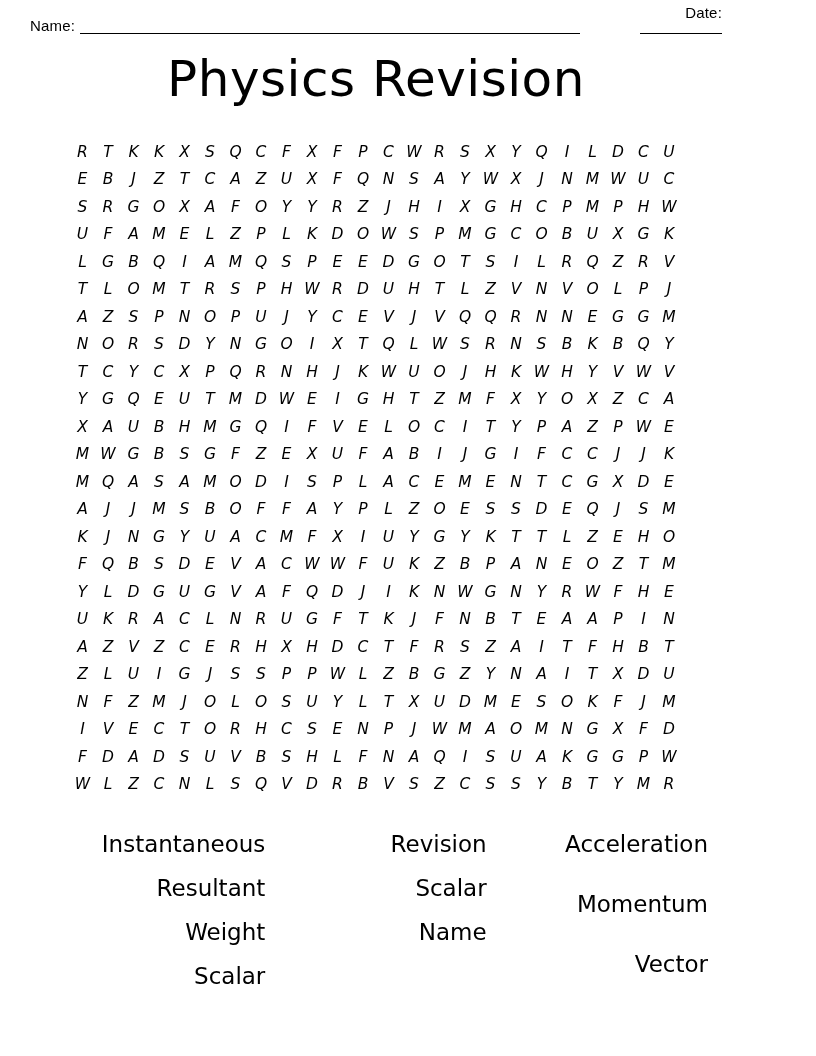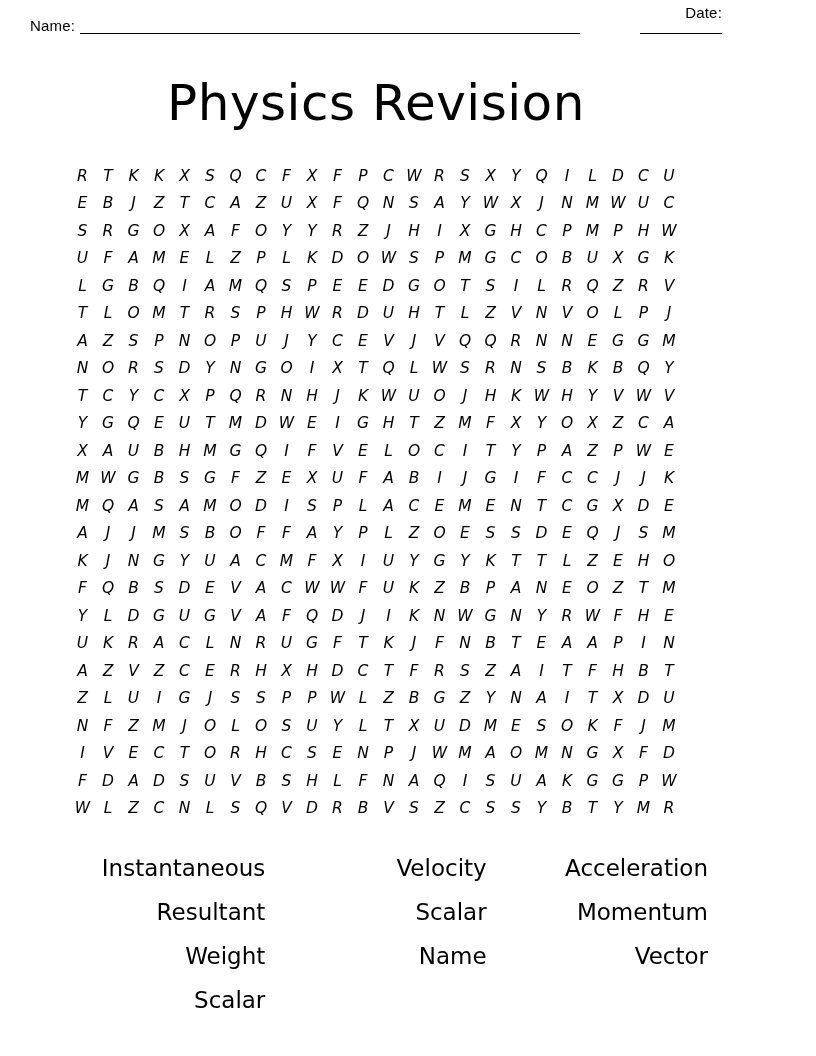--- a/index.html
+++ b/index.html
@@ -63,21 +63,21 @@
     margin-left: 5px;
     height: 12px;
   }
 
   
   .title {
     text-align: center;
     font-size: 50px;
     font-weight: normal;
     letter-spacing: 0.5px;
-    margin: 40px 0 0 0;
+    margin: 16px 0 0 0;
     font-family: "DejaVu Sans", sans-serif;
   }
 
   
   .grid-wrap {
     margin-top: 30px;
     padding: 0 70px;
   }
   .grid {
     display: flex;
@@ -105,21 +105,21 @@
     padding: 0 44px 0 44px;
     display: flex;
   }
   .word-col {
     display: flex;
     flex-direction: column;
     text-align: right;
   }
   .word-col.c1 { width: 240px; }
   .word-col.c2 { width: 240px; }
-  .word-col.c3 { width: 240px; }
+  .word-col.c3 { width: 240px; gap: 16px; }
   .word {
     font-size: 23px;
     font-family: "DejaVu Sans", sans-serif;
     line-height: 44px;
     white-space: nowrap;
   }
 </style>
 </head>
 <body>
 
@@ -768,21 +768,21 @@
   </div>
 
   <div class="wordlist">
     <div class="word-col c1" id="wcol1">
         <div class="word">Instantaneous</div>
         <div class="word">Resultant</div>
         <div class="word">Weight</div>
         <div class="word">Scalar</div>
       </div>
     <div class="word-col c2" id="wcol2">
-        <div class="word">Velocity</div>
+        <div class="word">Revision</div>
         <div class="word">Scalar</div>
         <div class="word">Name</div>
       </div>
     <div class="word-col c3" id="wcol3">
         <div class="word">Acceleration</div>
         <div class="word">Momentum</div>
         <div class="word">Vector</div>
       </div>
   </div>
 

